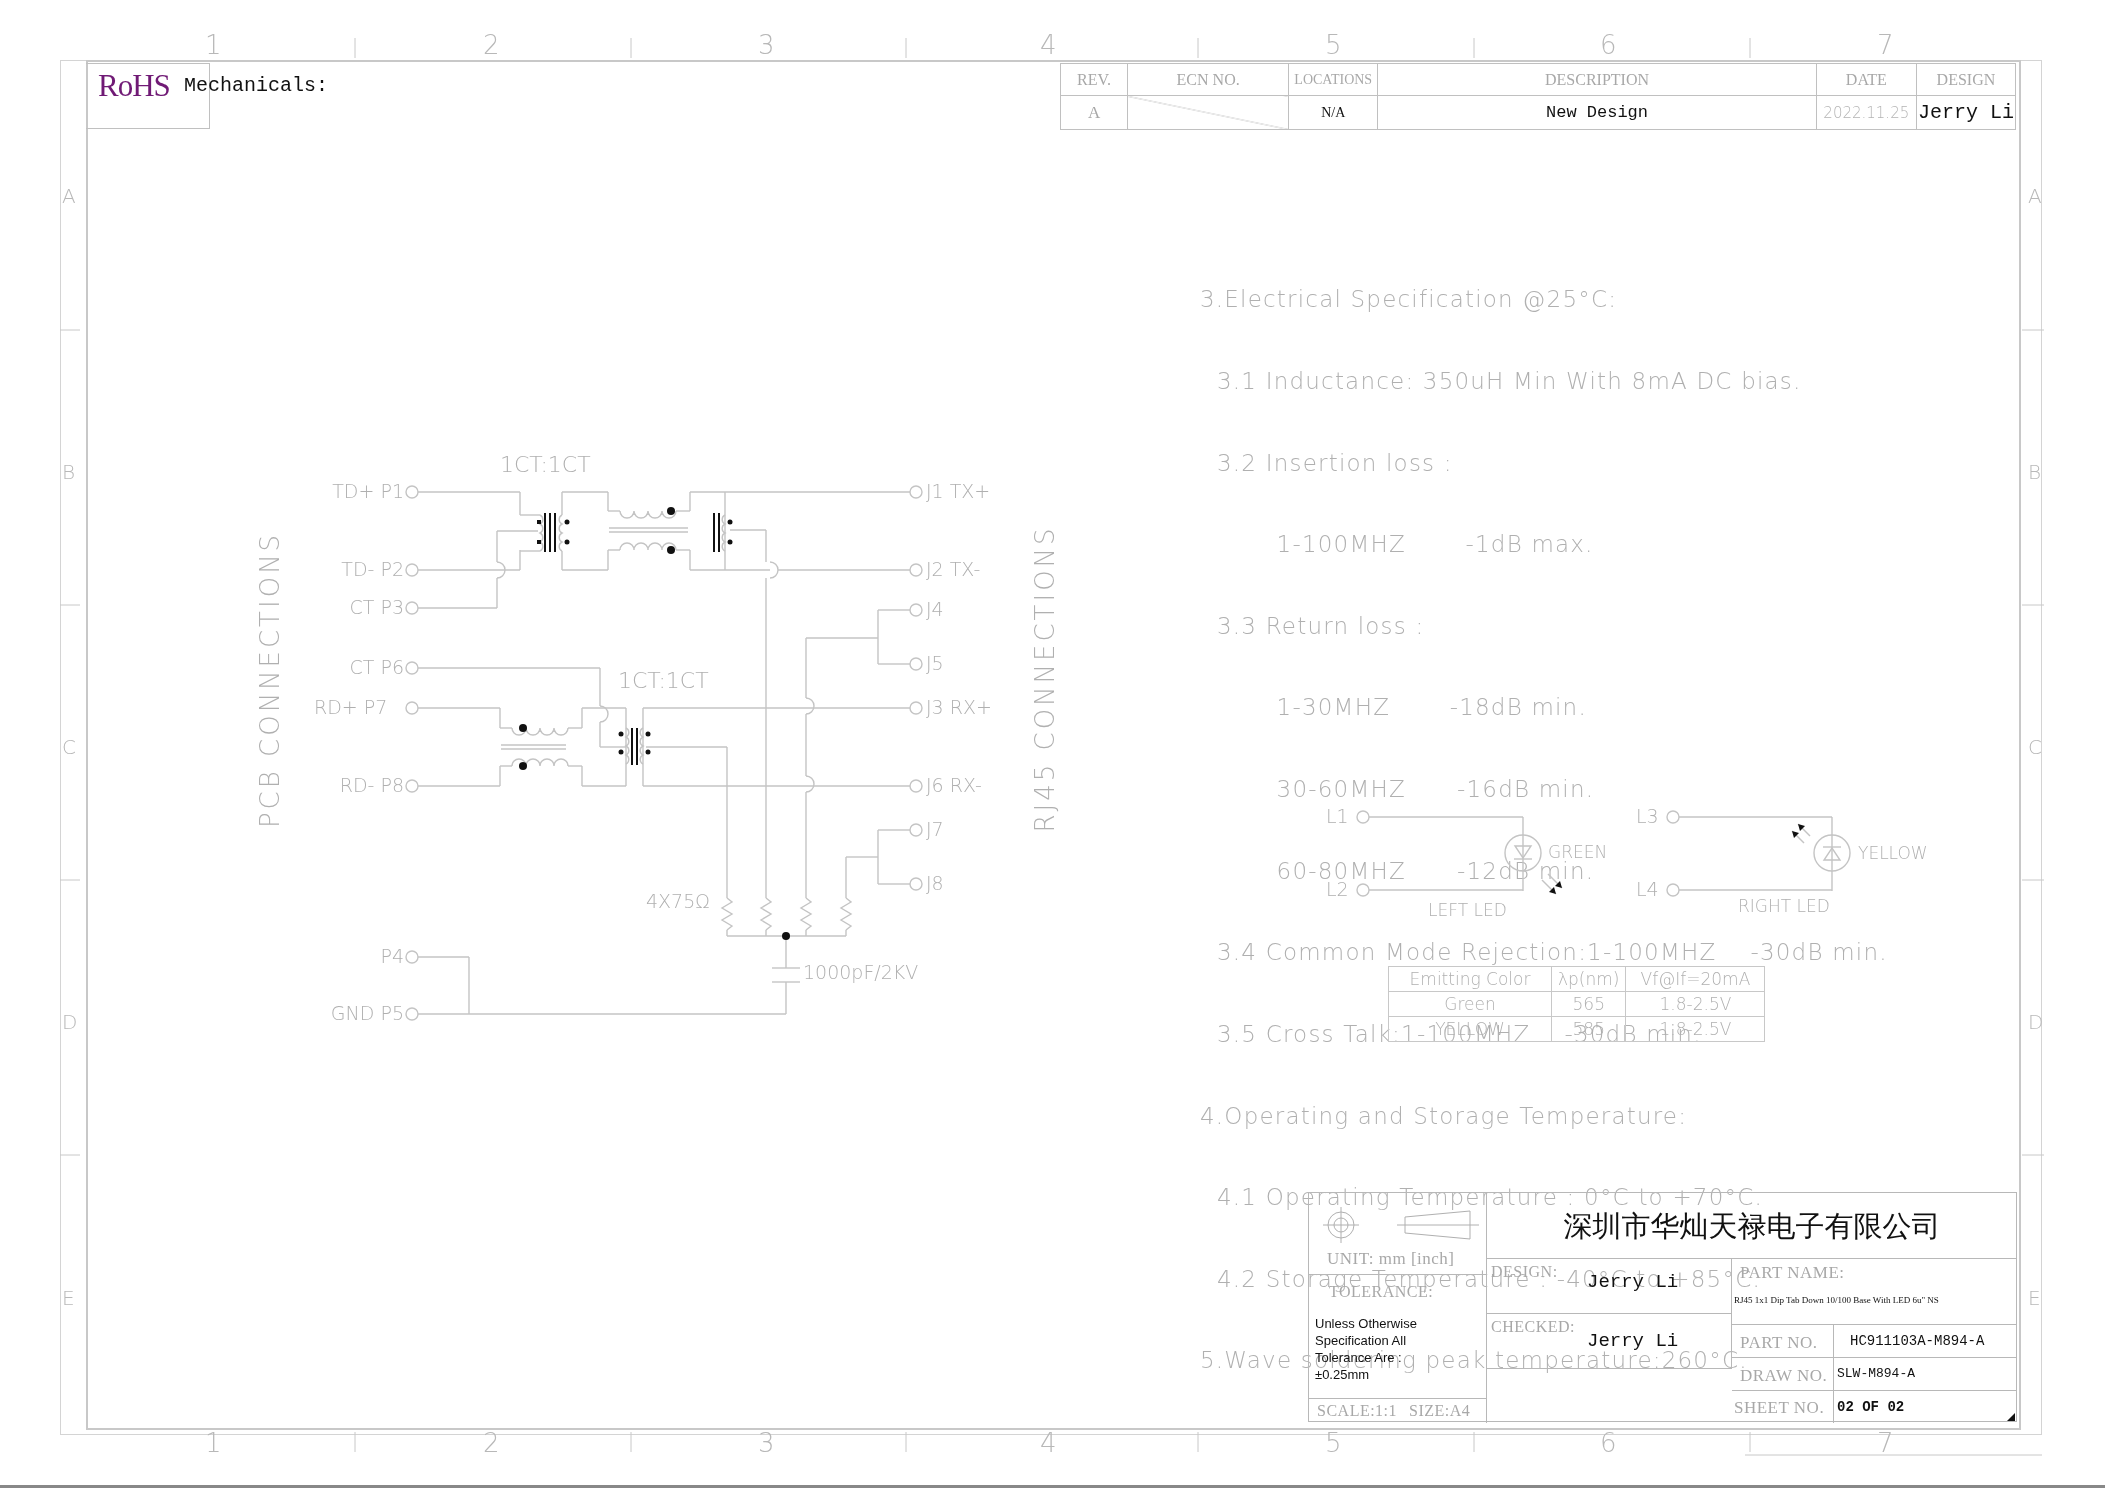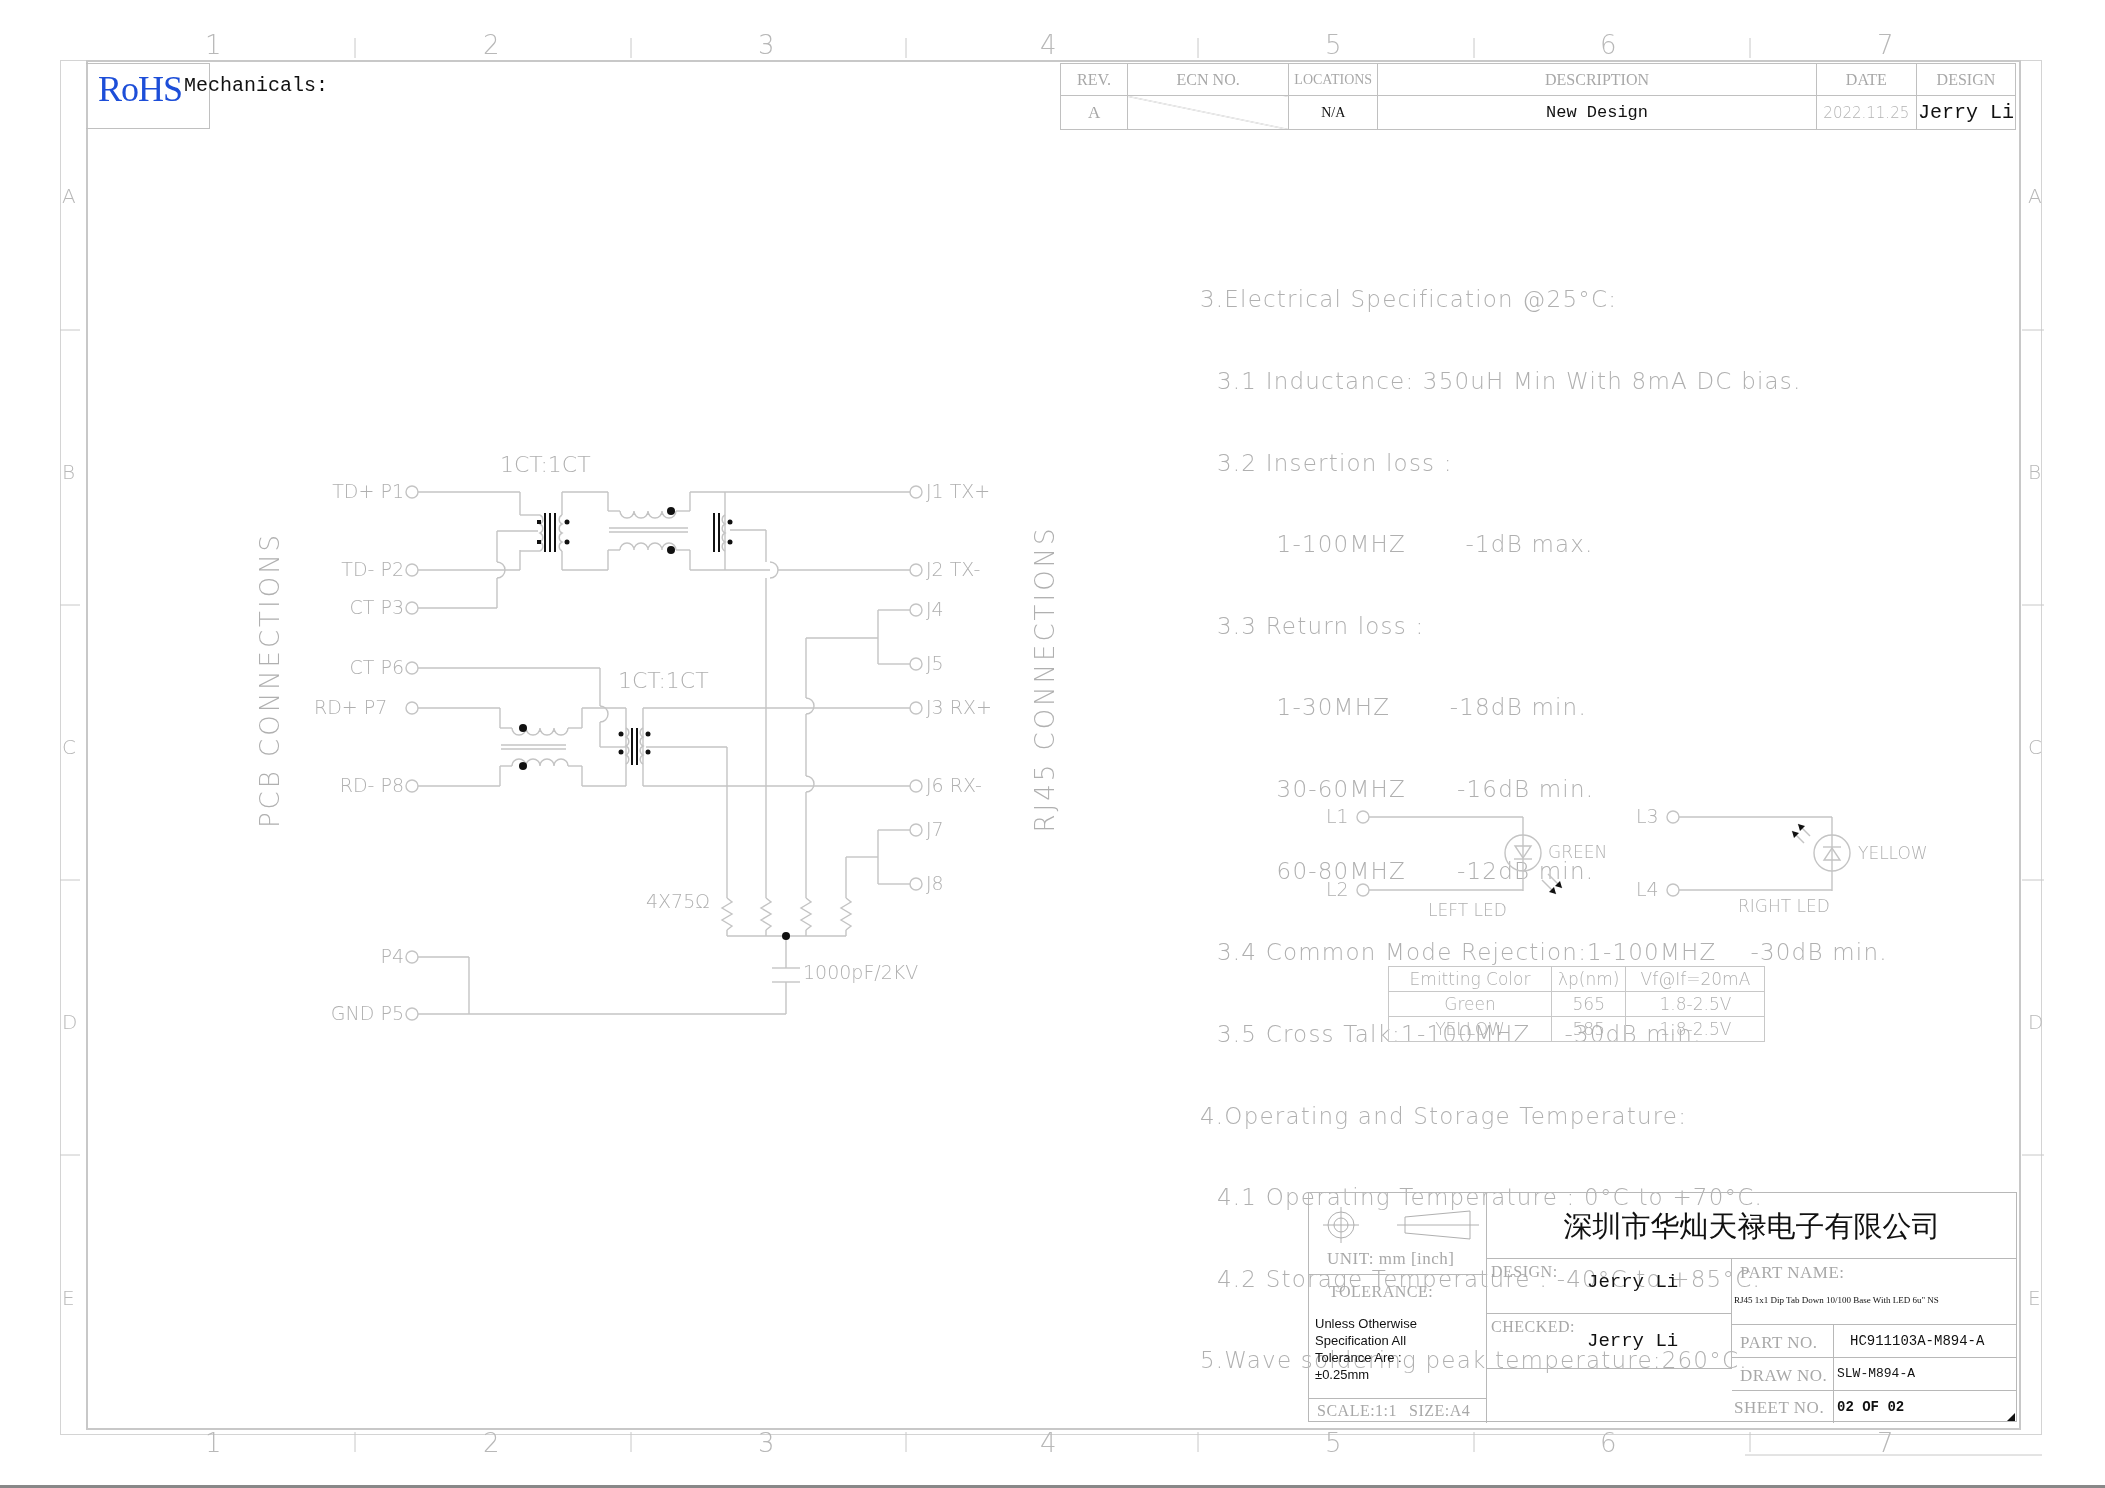--- a/index.html
+++ b/index.html
@@ -82,21 +82,21 @@
       <line x1="60" y1="1155" x2="80" y2="1155"></line>
     <line x1="2022" y1="330" x2="2044" y2="330"></line>
       <line x1="2022" y1="605" x2="2044" y2="605"></line>
     <line x1="2022" y1="880" x2="2044" y2="880"></line>
       <line x1="2022" y1="1155" x2="2044" y2="1155"></line>
     <line x1="1745" y1="1455" x2="2042" y2="1455"></line>
   </g>
 </svg>
 
 <div class="abs" style="left:86px;top:63px;width:124px;height:66px;border:1px solid #c0c0c0;border-left:none;box-sizing:border-box;"></div>
-<div class="abs serif" style="left:98px;top:68px;font-size:36px;color:#1d4ed8;letter-spacing:-1px;">RoHS</div>
+<div class="abs serif" style="left:98px;top:68px;font-size:31px;color:#701a75;letter-spacing:-1px;">RoHS</div>
 <div class="abs mono" style="left:184px;top:74px;font-size:20px;color:#111;">Mechanicals:</div>
 
 <table class="rev-table">
   <tbody>
       <tr class="hdr">
     <td style="width:66px;">REV.</td>
     <td style="width:160px;">ECN NO.</td>
     <td style="width:88px;font-size:14px;">LOCATIONS</td>
     <td style="width:437px;">DESCRIPTION</td>
     <td style="width:99px;">DATE</td>

